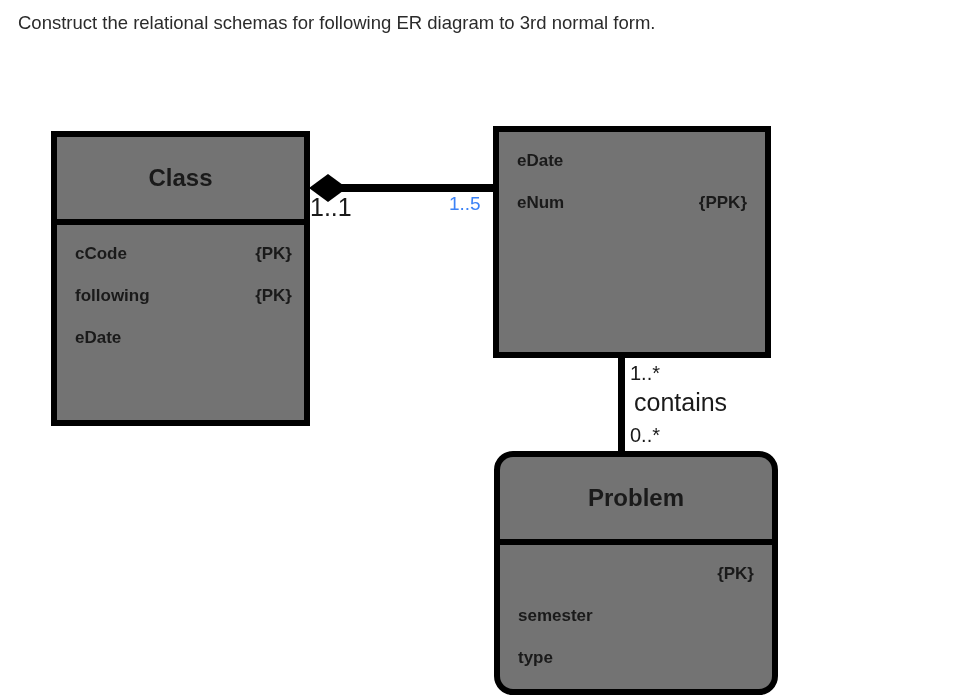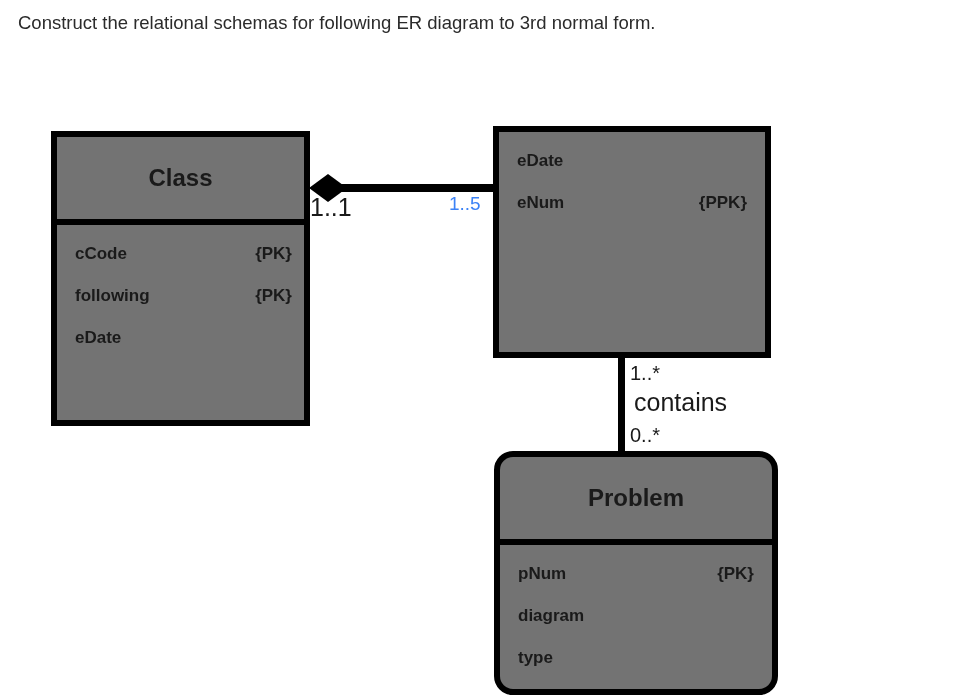--- a/index.html
+++ b/index.html
@@ -210,25 +210,24 @@
         <span class="attr-name">eNum</span>
         <span class="attr-key">{PPK}</span>
       </div>
     </div>
   </div>
 
   <div class="entity-box" id="entity-problem">
     <div class="entity-title">Problem</div>
     <div class="entity-attrs">
       <div class="attr-row">
-        <span class="attr-name">pNum</span>
         <span class="attr-key">{PK}</span>
       </div>
       <div class="attr-row">
-        <span class="attr-name">diagram</span>
+        <span class="attr-name">semester</span>
         <span class="attr-key"></span>
       </div>
       <div class="attr-row">
         <span class="attr-name">type</span>
         <span class="attr-key"></span>
       </div>
     </div>
   </div>
 
   <div id="assoc-class-exam-line"></div>

